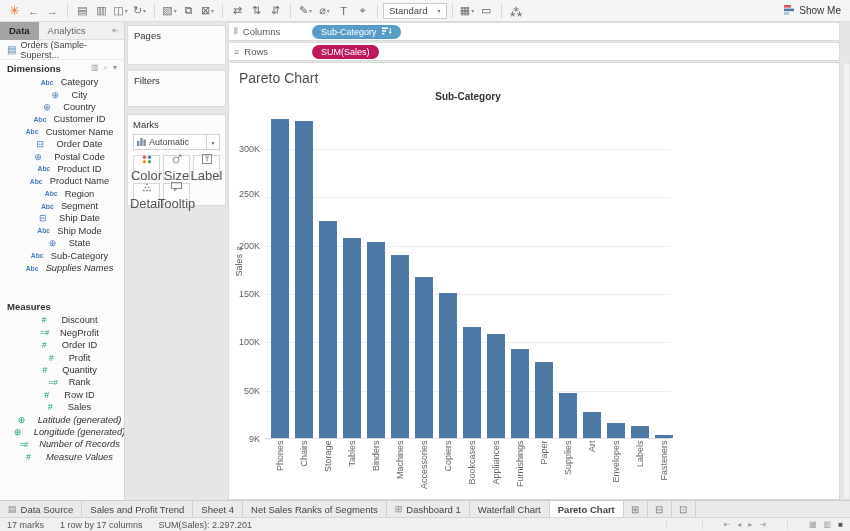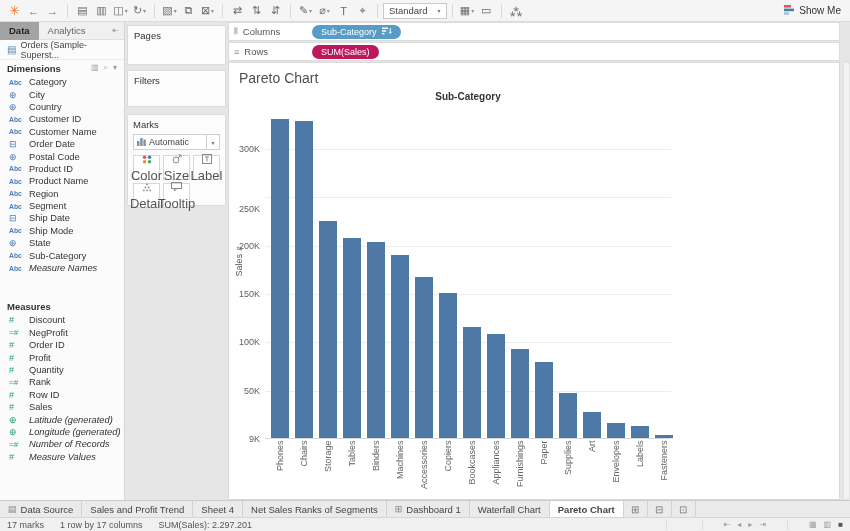--- a/index.html
+++ b/index.html
@@ -20,21 +20,21 @@
   
   .datapane { position:absolute; top:22px; left:0; width:125px; bottom:31px; background:#fbfbfb; border-right:1px solid #d5d5d5; overflow:hidden; }
   .dp-tabs { display:flex; align-items:center; height:18px; border-bottom:1px solid #e0e0e0; background:#f0f0f0; font-size:9.5px; }
   .dp-tab { padding:3px 9px; color:#666; height:18px; }
   .dp-tab.active { background:#a3a3a3; color:#222; font-weight:bold; }
   .dp-collapse { margin-left:auto; color:#999; padding:0 5px; font-size:8px; }
   .ds-row { display:flex; align-items:center; gap:4px; height:20px; padding:0 7px; font-size:9px; color:#444; border-bottom:1px solid #ededed; }
   .ds-icon { color:#5a87ad; font-size:10px; }
   .section-h { display:flex; align-items:center; height:16px; padding:0 7px; font-size:9.5px; font-weight:bold; color:#333; }
   .section-h .hicons { margin-left:auto; display:flex; gap:5px; color:#9a9a9a; font-size:8px; font-weight:normal; }
-  .field { display:flex; align-items:center; height:12.4px; padding:0 2px 0 9px; font-size:9.3px; color:#333; white-space:nowrap; }
+  .field { display:flex; align-items:center; height:12.4px; padding:0 2px 0 17px; font-size:9.3px; color:#333; white-space:nowrap;justify-content:center; }
   .fi { width:20px; flex:none; font-size:9px; }
   .dim-list .fi { color:#4a7db5; }
   .meas-list .fi { color:#1ea37c; }
   .fi.abc { font-size:6.8px; font-weight:bold; }
   .fi.calc { font-size:8px; }
   .italic { font-style:italic; }
   .meas-list { margin-top:24px; }
 
   
   .cards { position:absolute; top:22px; left:127px; width:99px; bottom:31px; padding-top:3px; }
@@ -253,21 +253,21 @@
       <div class="field">
         <span class="fi globe">⊕</span>
         <span>State</span>
       </div>
       <div class="field">
         <span class="fi abc">Abc</span>
         <span>Sub-Category</span>
       </div>
       <div class="field">
         <span class="fi abc">Abc</span>
-        <span class="italic">Measure Names</span>
+        <span class="italic">Supplies Names</span>
       </div>
     </div>
   <div class="meas-list">
     <div class="section-h">
         <span>Measures</span>
       </div>
     <div id="measures-list">
         <div class="field">
           <span class="fi num">#</span>
           <span>Discount</span>
@@ -432,21 +432,21 @@
     <div id="y-axis-title">
       <span>Sales</span>
       <span class="sort-g">⇵</span>
     </div>
     <div id="yticks">
         <div class="ytick" style="top: 323px;">9K</div>
         <div class="ytick" style="top: 274.667px;">50K</div>
         <div class="ytick" style="top: 226.333px;">100K</div>
         <div class="ytick" style="top: 178px;">150K</div>
         <div class="ytick" style="top: 129.667px;">200K</div>
-        <div class="ytick" style="top: 93px;">250K</div>
+        <div class="ytick" style="top: 78px;">250K</div>
         <div class="ytick" style="top: 33px;">300K</div>
       </div>
     <div id="plot">
         <div class="gridline" style="top: 279.667px;"></div>
         <div class="gridline" style="top: 231.333px;"></div>
         <div class="gridline" style="top: 183px;"></div>
         <div class="gridline" style="top: 134.667px;"></div>
         <div class="gridline" style="top: 86.3333px;"></div>
         <div class="gridline" style="top: 38px;"></div>
         <div class="bar" style="left: 6px; width: 18px; height: 319px; background: rgb(78, 121, 167);"></div>

